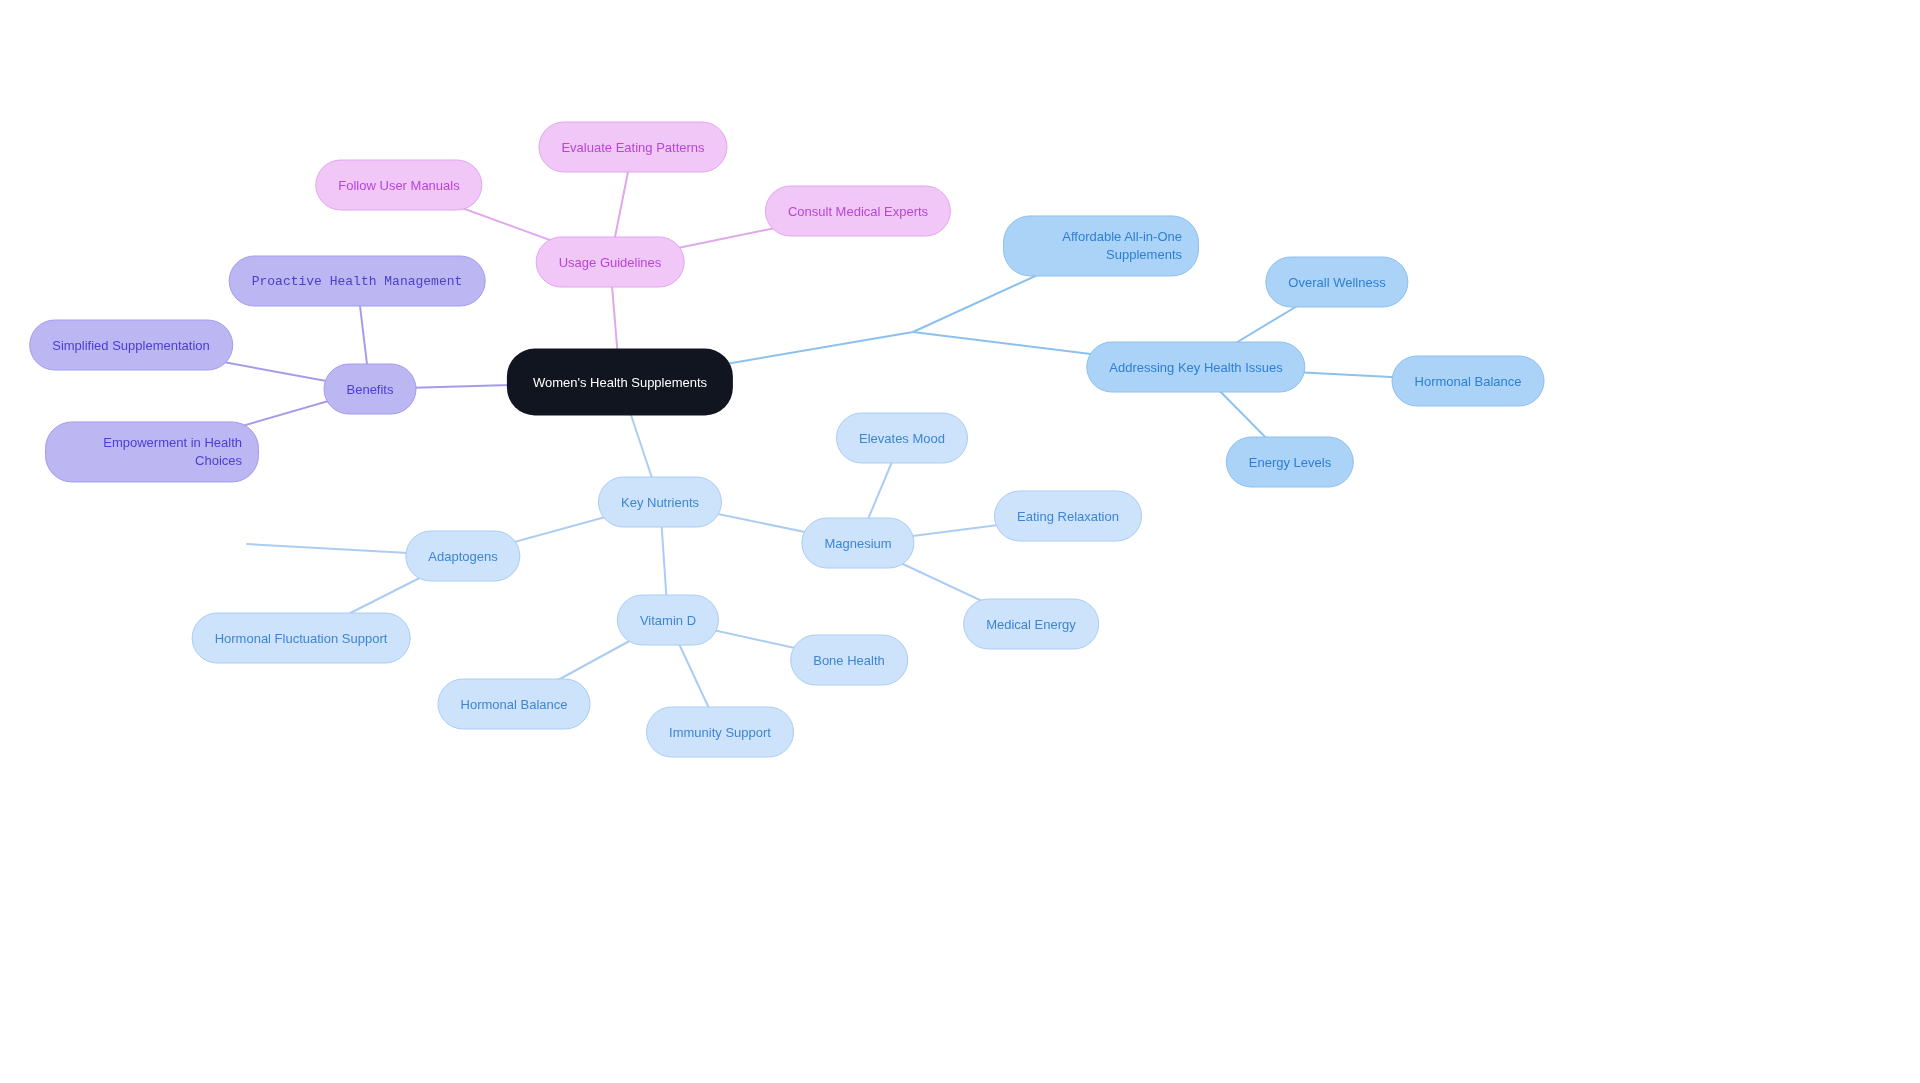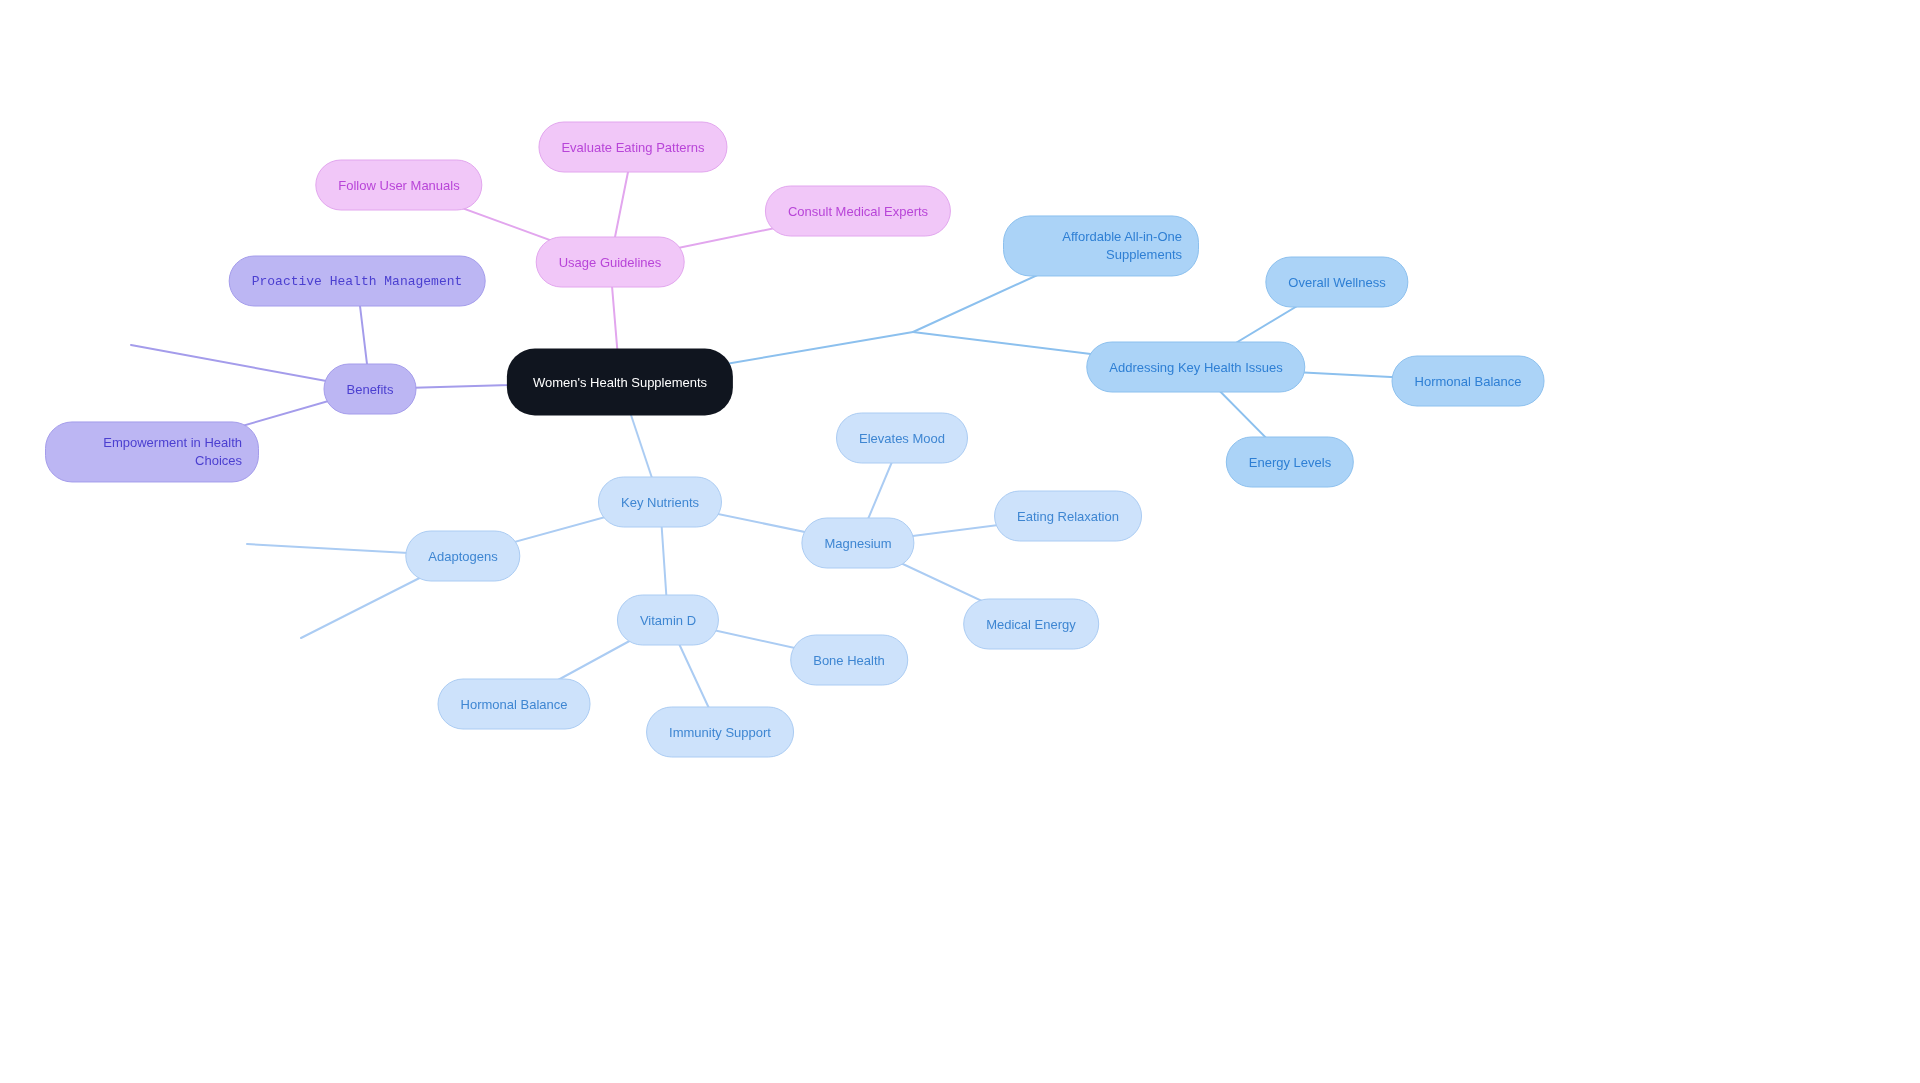--- a/index.html
+++ b/index.html
@@ -117,30 +117,32 @@
 
   <div class="node node-root" style="left:620px; top:382px;">Women's Health Supplements</div>
 
   <div class="node node-usage" style="left:610px; top:262px;">Usage Guidelines</div>
   <div class="node node-usage" style="left:633px; top:147px;">Evaluate Eating Patterns</div>
   <div class="node node-usage" style="left:399px; top:185px;">Follow User Manuals</div>
   <div class="node node-usage" style="left:858px; top:211px;">Consult Medical Experts</div>
 
   <div class="node node-benefits" style="left:370px; top:389px;">Benefits</div>
   <div class="node node-benefits" style="left:357px; top:281px;font-family:Liberation Mono, monospace;">Proactive Health Management</div>
+  <div class="node node-benefits" style="left:131px; top:345px;">Simplified Supplementation</div>
   <div class="node node-benefits wrap" style="left:152px; top:452px; width:214px;">Empowerment in Health Choices</div>
 
   <div class="node node-nutrition wrap" style="left:1101px; top:246px; width:196px;">Affordable All-in-One Supplements</div>
   <div class="node node-nutrition" style="left:1196px; top:367px;">Addressing Key Health Issues</div>
   <div class="node node-nutrition" style="left:1337px; top:282px;">Overall Wellness</div>
   <div class="node node-nutrition" style="left:1468px; top:381px;">Hormonal Balance</div>
   <div class="node node-nutrition" style="left:1290px; top:462px;">Energy Levels</div>
 
   <div class="node node-nutrients" style="left:660px; top:502px;">Key Nutrients</div>
   <div class="node node-nutrients" style="left:463px; top:556px;">Adaptogens</div>
+  <div class="node node-nutrients" style="left:301px; top:638px;">Hormonal Fluctuation Support</div>
   <div class="node node-nutrients" style="left:858px; top:543px;">Magnesium</div>
   <div class="node node-nutrients" style="left:902px; top:438px;">Elevates Mood</div>
   <div class="node node-nutrients" style="left:1068px; top:516px;">Eating Relaxation</div>
   <div class="node node-nutrients" style="left:1031px; top:624px;">Medical Energy</div>
   <div class="node node-nutrients" style="left:668px; top:620px;">Vitamin D</div>
   <div class="node node-nutrients" style="left:849px; top:660px;">Bone Health</div>
   <div class="node node-nutrients" style="left:514px; top:704px;">Hormonal Balance</div>
   <div class="node node-nutrients" style="left:720px; top:732px;">Immunity Support</div>
 
 </div>

